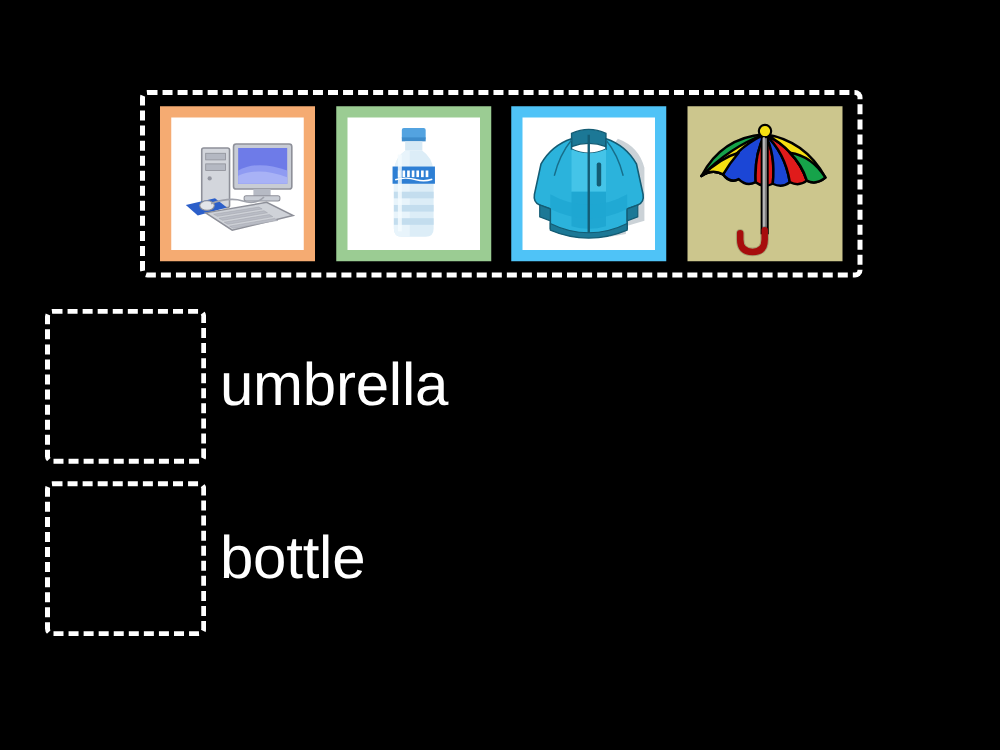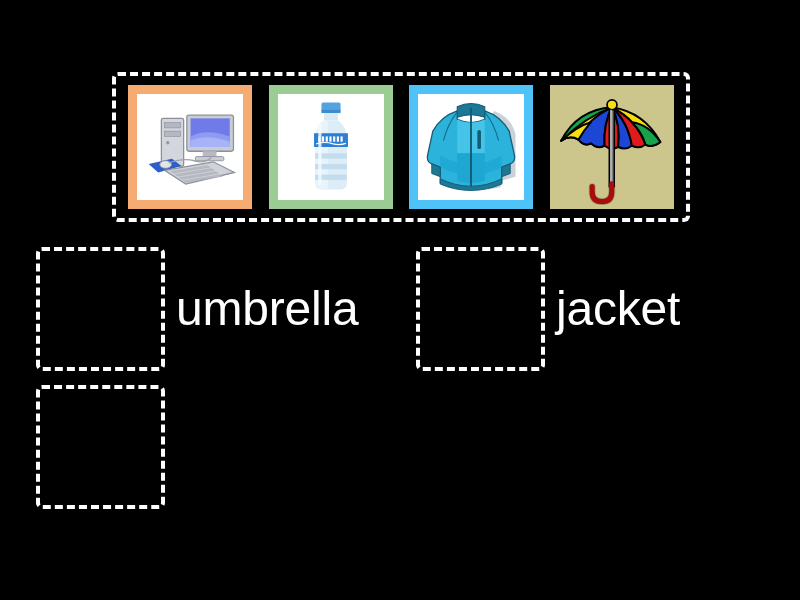--- a/index.html
+++ b/index.html
@@ -223,23 +223,20 @@
 
 </div>
 
 <div id="answer-grid">
 
   <div class="answer-item pos-r1c1">
     <div class="drop-zone"></div>
     <div class="answer-label">umbrella</div>
   </div>
 
-  <div class="answer-item pos-r1c2">
-    <div class="drop-zone"></div>
-    <div class="answer-label">jacket</div>
-  </div>
 
   <div class="answer-item pos-r2c1">
     <div class="drop-zone"></div>
+    <div class="answer-label">bottle</div>
   </div>
 
 
 </div>
 
 </body></html>

